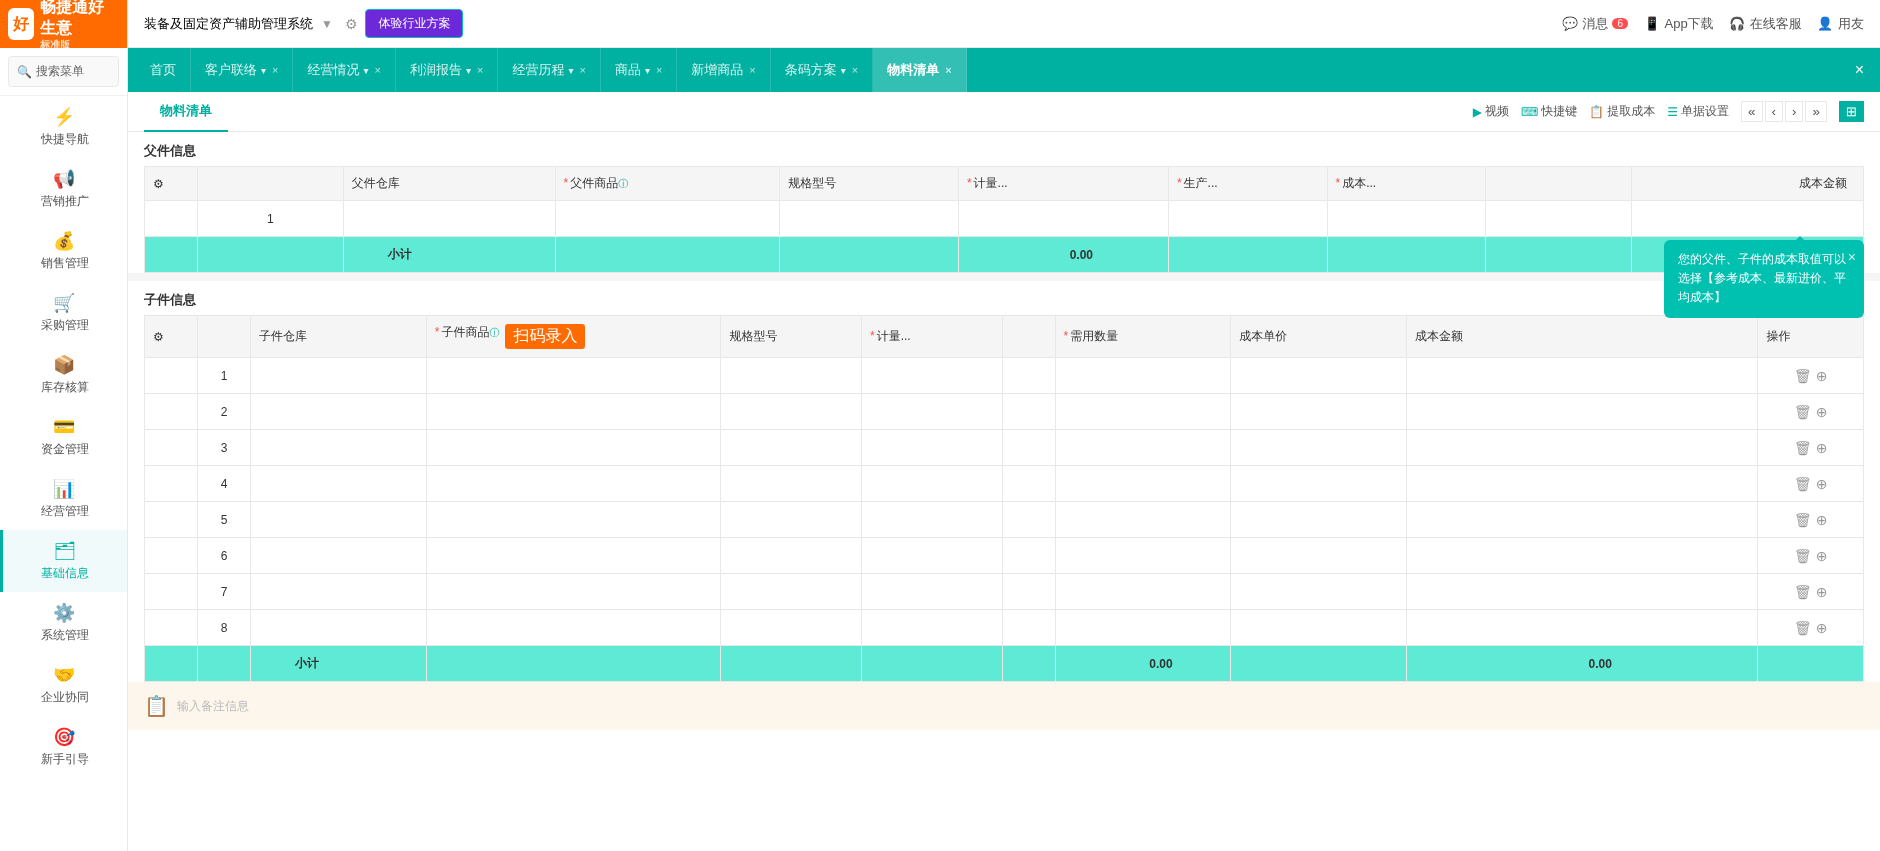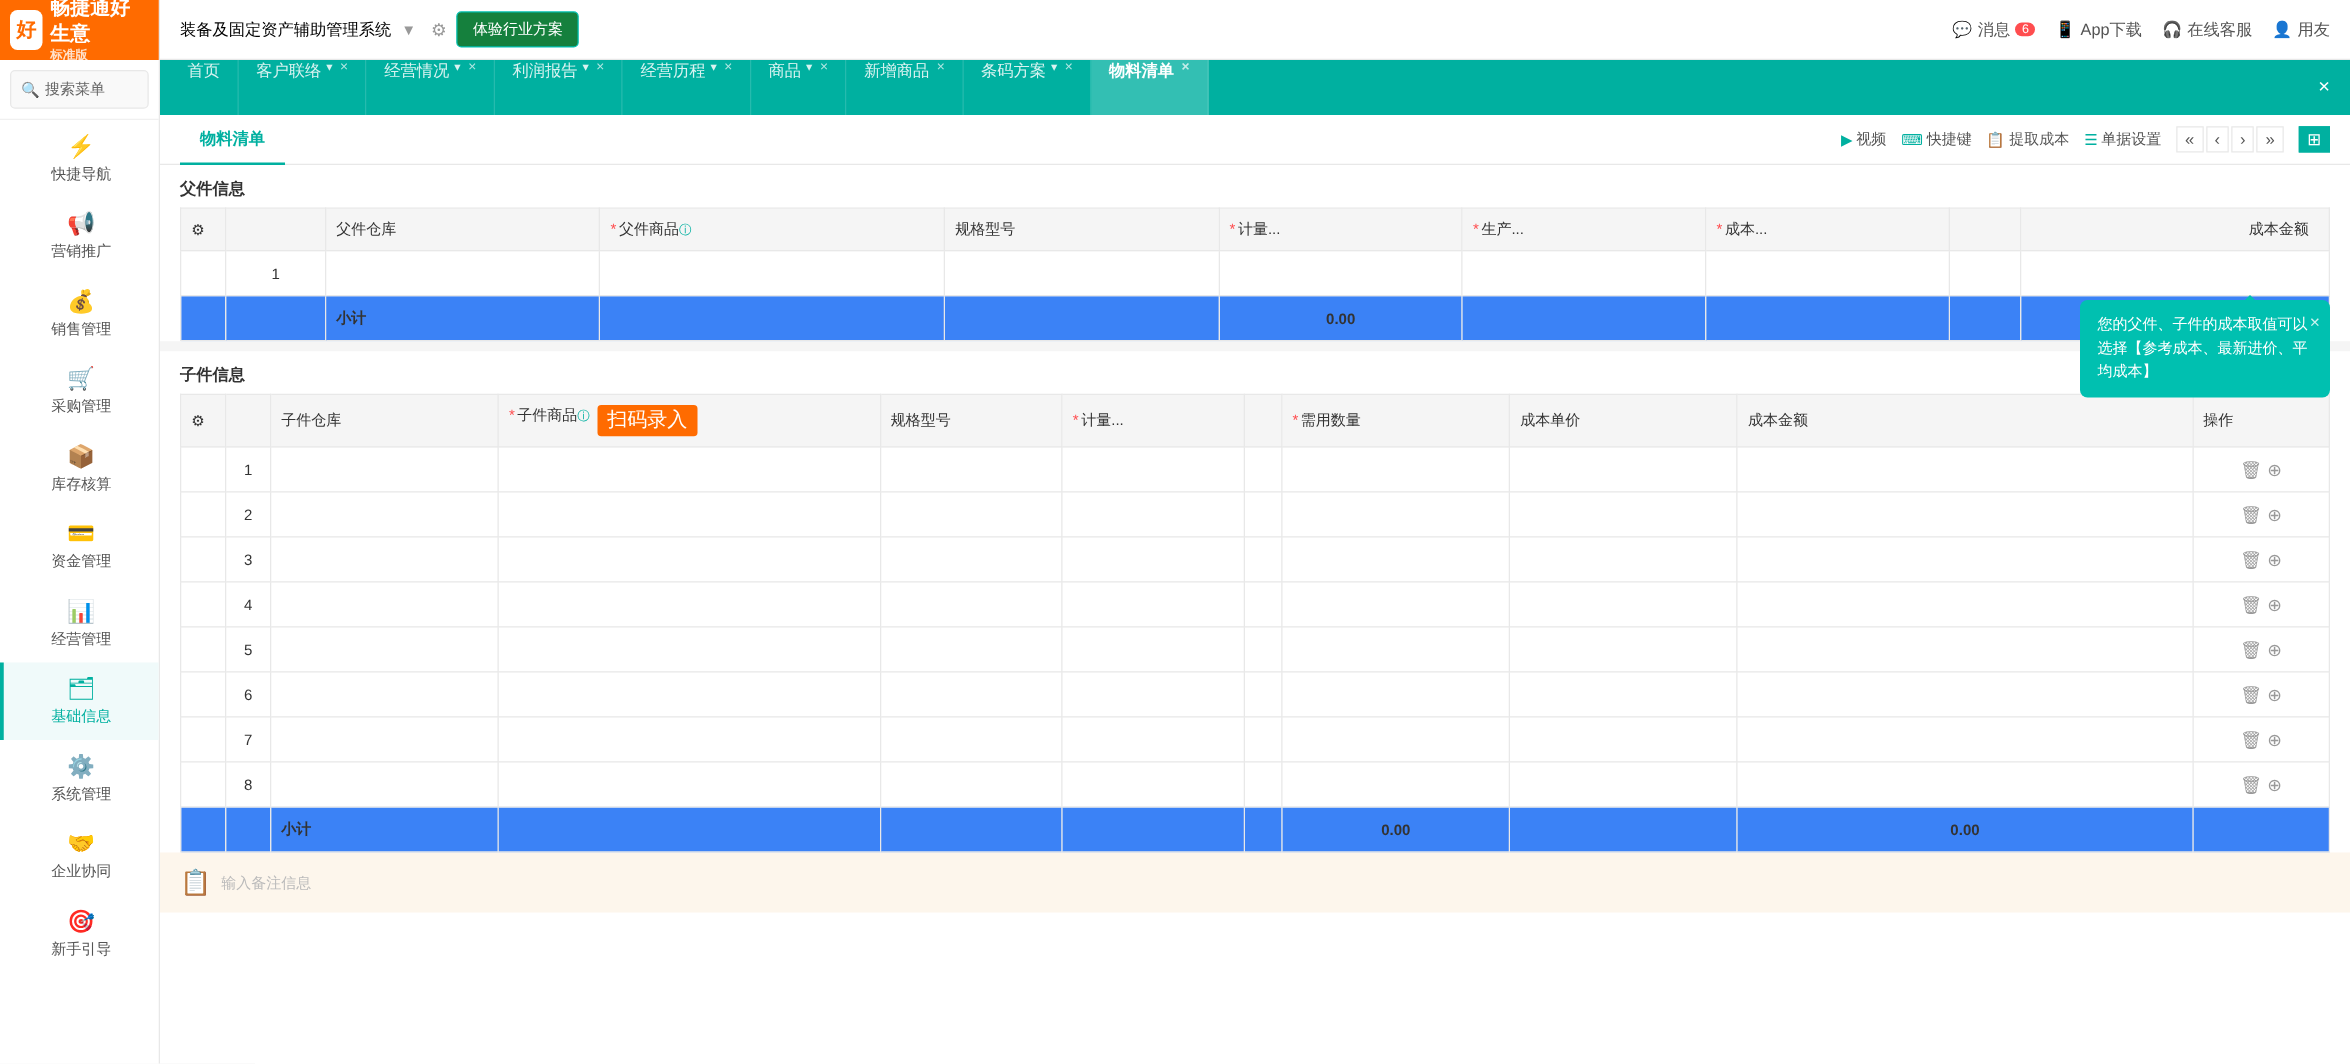--- a/index.html
+++ b/index.html
@@ -81,21 +81,21 @@
     .header-btn {
       padding: 5px 12px;
       border: 1px solid #e8e8e8;
       border-radius: 4px;
       background: white;
       cursor: pointer;
       font-size: 12px;
       color: #555;
     }
     .header-btn-primary {
-      background: #15803d;
+      background: #6d28d9;
       color: white;
       border-color: #00c0b0;
     }
     .header-right { display: flex; align-items: center; gap: 16px; font-size: 13px; color: #555; }
     .header-right-item { display: flex; align-items: center; gap: 4px; cursor: pointer; }
     .badge {
       background: #ff4d4f;
       color: white;
       border-radius: 10px;
       font-size: 10px;
@@ -110,21 +110,21 @@
       display: flex;
       align-items: center;
       height: 44px;
       padding: 0 8px;
       overflow-x: auto;
       flex-shrink: 0;
     }
     .nav-tab {
       padding: 0 14px;
       height: 44px;
-      display: flex; gap: 4px;
+      display: flex; align-items: center; gap: 4px;
       color: rgba(255,255,255,0.85);
       cursor: pointer;
       white-space: nowrap;
       font-size: 13px;
       border-right: 1px solid rgba(255,255,255,0.15);
     }
     .nav-tab.active { background: rgba(255,255,255,0.2); color: white; font-weight: bold; }
     .nav-tab-close { font-size: 11px; color: rgba(255,255,255,0.7); margin-left: 2px; }
     .nav-tab-arrow { font-size: 10px; }
     .nav-close-btn {
@@ -198,23 +198,24 @@
       color: #333;
       white-space: nowrap;
     }
     .data-table td {
       border: 1px solid #e8e8e8;
       padding: 6px 8px;
       height: 36px;
       color: #333;
     }
     .data-table .subtotal-row td {
-      background: #3b82f6;
+      background: #5eead4;
       font-weight: bold;
       color: #333;
+      padding-left: 44px;
     }
     .th-settings { width: 36px; text-align: center; }
     .td-center { text-align: center; }
     .td-right { text-align: center; }
     .required-mark { color: #ff4d4f; margin-right: 2px; }
 
     .scan-btn {
       background: #ff6b00;
       color: white;
       padding: 2px 8px;

